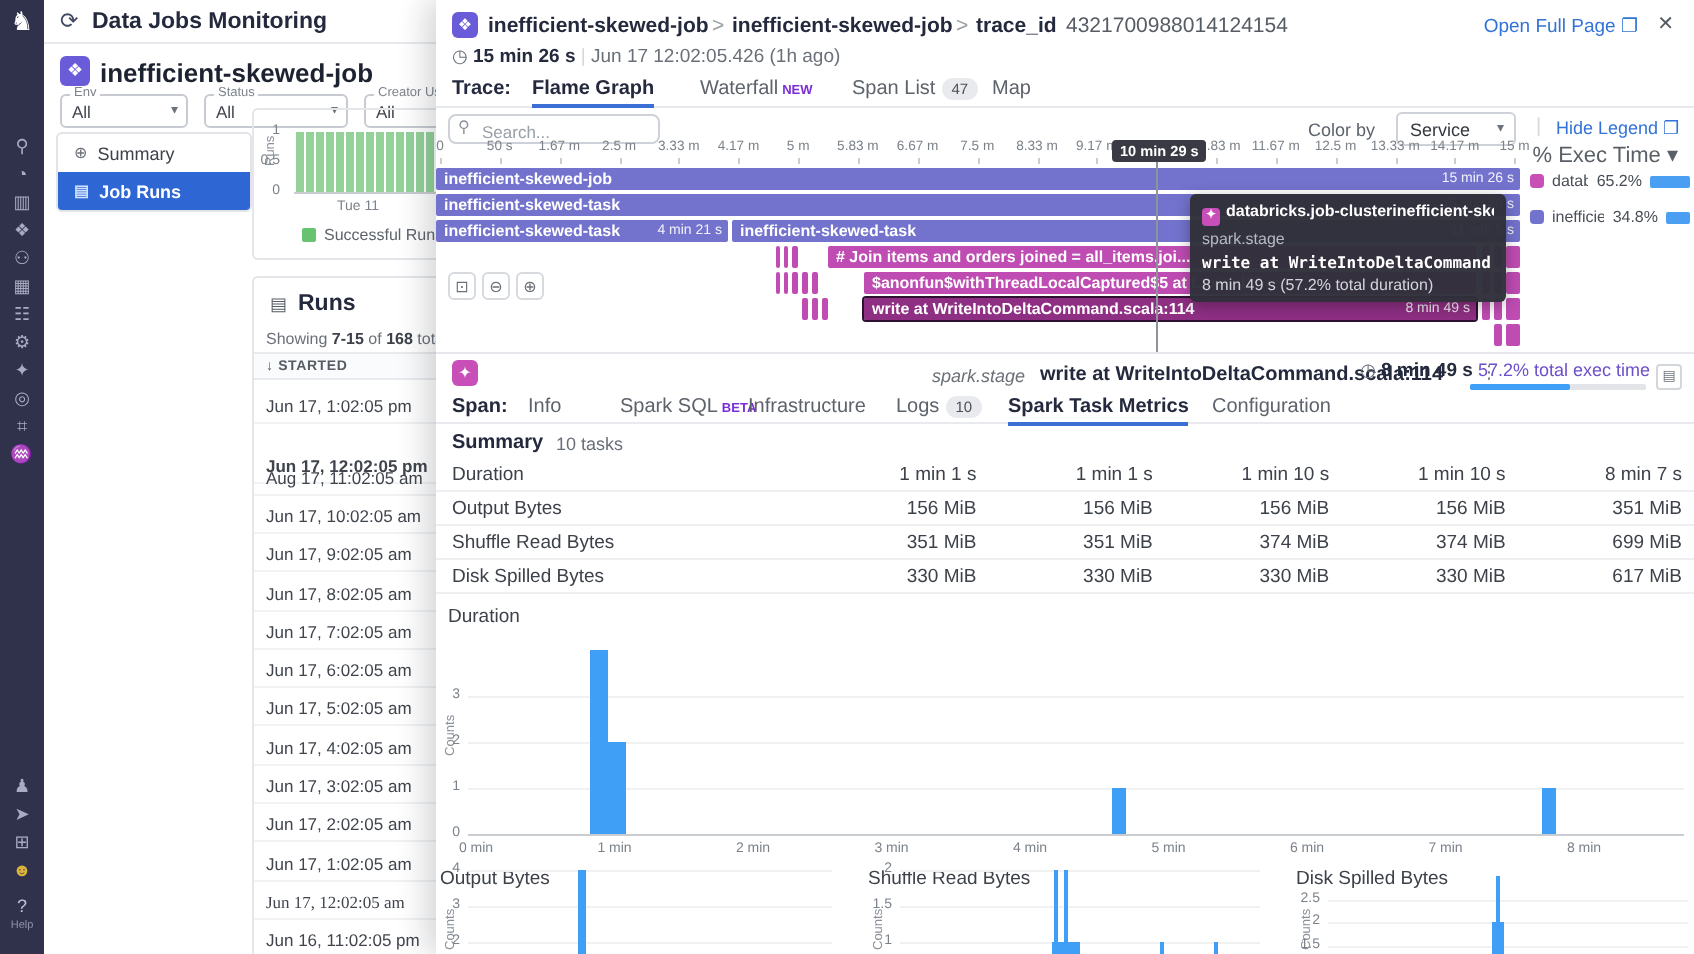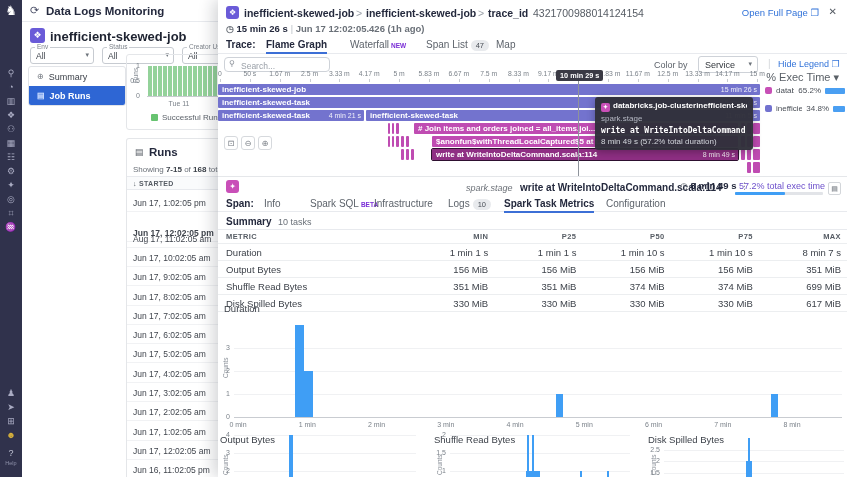--- a/index.html
+++ b/index.html
@@ -45,21 +45,21 @@
 
   
   #overlay { left:218px; top:0; width:629px; height:477px; background:#fff; box-shadow:-5px 0 14px rgba(20,25,40,.18); z-index:10; }
   #bc-ic { left:8px; top:6px; width:13px; height:13px; background:#6a5bd8; border-radius:3px; color:#fff; font-size:8px; text-align:center; line-height:13px; }
   .bc-txt { position:absolute; top:7px; font-size:10.5px; white-space:nowrap; }
   .bold-dark { font-weight:bold; color:#24293d; }
   .bc-sep { color:#9aa0a8; font-weight:normal; }
   #bc-id { color:#565c64; }
   #open-full { right:28px; top:7px; font-size:9.5px; color:#3273d9; cursor:pointer; }
   #close-x { right:10px; top:6px; font-size:10px; color:#565c64; cursor:pointer; }
-  #meta-row { left:8px; top:23px; font-size:9.5px; color:#6a7078;font-weight:bold; }
+  #meta-row { left:8px; top:23px; font-size:9.5px; color:#6a7078; }
   #meta-row .clock { font-size:9px; color:#6a7078; }
   #meta-row b { color:#24293d; }
   .tabbar { position:absolute; left:0; width:629px; border-bottom:1px solid #e8eaee; }
   .tab-pref { position:absolute; left:8px; font-size:10px; font-weight:bold; color:#24293d; }
   .tab { position:absolute; font-size:10px; color:#5d636b; cursor:pointer; white-space:nowrap; }
   .tab.active { color:#24293d; font-weight:bold; }
   .tab.active:after { content:""; position:absolute; left:0; right:0; bottom:-4px; height:2px; background:#3c6fd6; }
   .tag-new { font-size:6.5px; font-weight:bold; color:#7a2ed6; margin-left:2px; }
   .cnt-pill { display:inline-block; background:#e8eaed; border-radius:7px; font-size:7.5px; color:#4a4f57; padding:1px 5px; margin-left:3px; }
   #search-box { left:6px; top:57px; width:106px; height:15px; border:1px solid #ced2d8; border-radius:4px; background:#fff; }
@@ -163,21 +163,21 @@
         <div class="side-ic abs" style="top: 414px;">⊞</div>
         <div class="side-ic abs gold" style="top: 428px;">☻</div>
       </div>
     <div id="help-q" class="abs" style="top:448px">?</div>
     <div id="help-lb" class="abs" style="top:460px">Help</div>
   </div>
 
   <div id="left-panel" class="abs">
     <div id="lp-topbar" class="abs">
       <span id="lp-app-ic" class="abs">⟳</span>
-      <span id="lp-app-title" class="abs">Data Logs Monitoring</span>
+      <span id="lp-app-title" class="abs">Data Jobs Monitoring</span>
     </div>
     <div id="lp-job-ic" class="abs">❖</div>
     <div id="lp-job-title" class="abs">inefficient-skewed-job</div>
     <div id="lp-filters">
         <div class="filter" style="left: 8px; width: 64px;">
           <div class="flabel">Env</div>
           <div class="fvalue">All</div>
           <div class="fcaret">▾</div>
         </div>
         <div class="filter" style="left: 80px; width: 72px;">
@@ -268,21 +268,21 @@
           </div>
           <div class="run-row" style="top: 244px;">
             <div class="run-ts">Jun 17, 3:02:05 am</div>
           </div>
           <div class="run-row" style="top: 263.3px;">
             <div class="run-ts">Jun 17, 2:02:05 am</div>
           </div>
           <div class="run-row" style="top: 282.6px;">
             <div class="run-ts">Jun 17, 1:02:05 am</div>
           </div>
-          <div class="run-row" style="top: 301.9px;">
+          <div class="run-row" style="top: 301.9px; font-family: Liberation Serif, serif;">
             <div class="run-ts">Jun 17, 12:02:05 am</div>
           </div>
           <div class="run-row" style="top: 321.2px;">
             <div class="run-ts">Jun 16, 11:02:05 pm</div>
           </div>
         </div>
     </div>
   </div>
 
   <div id="overlay" class="abs">
@@ -472,28 +472,20 @@
 
     <div class="tabbar" style="top:196px;height:16px">
       <span class="tab-pref" style="top:2px">Span:</span>
       <span id="span-tabs"><div class="tab" style="left: 46px; top: 2px; position: absolute;"><span>Info</span></div><div class="tab" style="left: 92px; top: 2px; position: absolute;"><span>Spark SQL</span><span class="tag-new">BETA</span></div><div class="tab" style="left: 156px; top: 2px; position: absolute;"><span>Infrastructure</span></div><div class="tab" style="left: 230px; top: 2px; position: absolute;"><span>Logs</span><span class="cnt-pill">10</span></div><div class="tab active" style="left: 286px; top: 2px; position: absolute;"><span>Spark Task Metrics</span></div><div class="tab" style="left: 388px; top: 2px; position: absolute;"><span>Configuration</span></div></span>
     </div>
 
     <span id="summary-lb" class="abs">Summary</span>
     <span id="summary-tasks" class="abs">10 tasks</span>
 
     <div id="mtable" class="abs">
-        <div class="mt-row mt-head">
-          <div class="mt-c0">METRIC</div>
-          <div class="mt-c">MIN</div>
-          <div class="mt-c">P25</div>
-          <div class="mt-c">P50</div>
-          <div class="mt-c">P75</div>
-          <div class="mt-c">MAX</div>
-        </div>
         <div class="mt-row mt-body">
           <div class="mt-c0">Duration</div>
           <div class="mt-c">1 min 1 s</div>
           <div class="mt-c">1 min 1 s</div>
           <div class="mt-c">1 min 10 s</div>
           <div class="mt-c">1 min 10 s</div>
           <div class="mt-c">8 min 7 s</div>
         </div>
         <div class="mt-row mt-body">
           <div class="mt-c0">Output Bytes</div>

